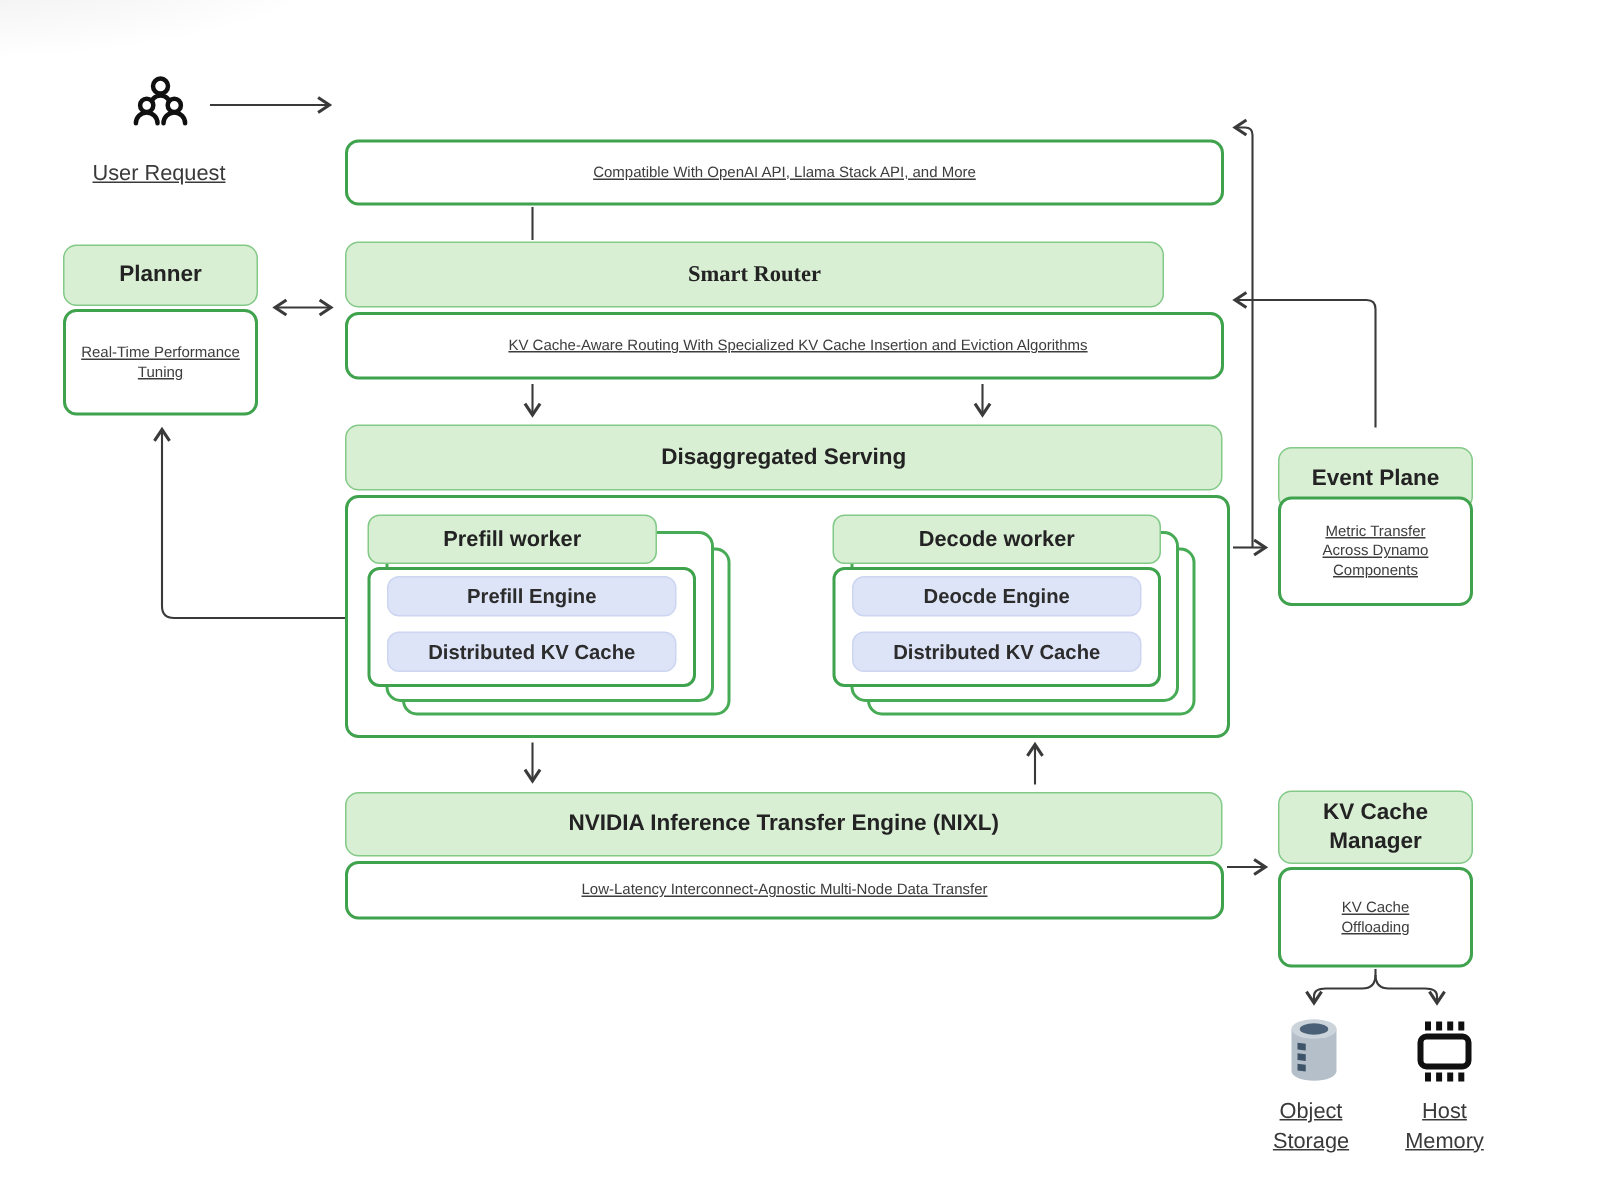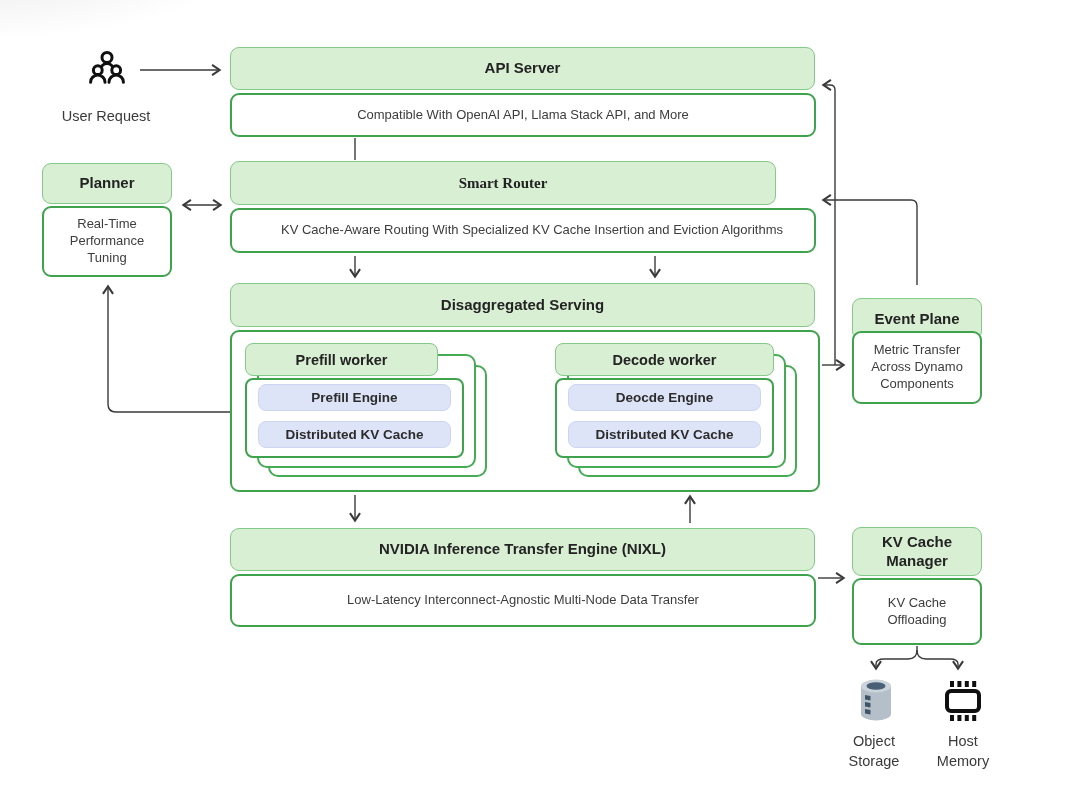--- a/index.html
+++ b/index.html
@@ -11,31 +11,31 @@
        background:radial-gradient(ellipse 380px 110px at -30px -40px,#e9e9ec 0%,rgba(255,255,255,0) 72%);
        pointer-events:none;}
   .abs{position:absolute;box-sizing:border-box;}
   
   .g-hdr{background:#d9efd4;border:1.5px solid #83c987;border-radius:9px;
        display:flex;align-items:center;justify-content:center;text-align:center;
        font-weight:700;font-size:15px;color:#232323;line-height:1.25;}
   
   .w-body{background:#ffffff;border:2px solid #3fa24d;border-radius:9px;
        display:flex;align-items:center;justify-content:center;text-align:center;
-       font-size:13px;color:#3d3d3d;line-height:1.3;}
+       font-size:10px;color:#3d3d3d;line-height:1.3;text-decoration:underline;}
   
   .stack-back{background:#ffffff;border:2px solid #46ab54;border-radius:10px;}
   .wk-hdr{background:#d9efd4;border:1.5px solid #83c987;border-radius:8px;
        display:flex;align-items:center;justify-content:center;
        font-weight:700;font-size:14.5px;color:#232323;}
   .wk-body{background:#ffffff;border:2px solid #3fa24d;border-radius:8px;}
   .pill{background:#dee4f8;border:1px solid #cdd6f1;border-radius:8px;
        display:flex;align-items:center;justify-content:center;
        font-weight:700;font-size:13.5px;color:#2c2c2c;}
-  .icon-label{font-size:14.5px;color:#3a3a3a;text-align:center;line-height:1.35;}
+  .icon-label{font-size:14.5px;color:#3a3a3a;text-align:center;line-height:1.35;text-decoration:underline;}
   .connectors{position:absolute;left:0;top:0;width:1080px;height:801px;pointer-events:none;}
 </style>
 </head>
 <body>
 
 <div class="canvas">
   <div class="bg-swirl"></div>
 
   <svg class="connectors" viewBox="0 0 1080 801">
     <defs>
@@ -67,23 +67,20 @@
       <circle cx="12" cy="6.2" r="2.5" fill="#ffffff"></circle>
       <path d="M8.7,12.6 a3.3,3.3 0 0 1 6.6,0"></path>
       <circle cx="7.4" cy="12.6" r="2.2" fill="#ffffff"></circle>
       <path d="M3.8,18.6 a3.6,3.6 0 0 1 7.2,0"></path>
       <circle cx="16.6" cy="12.6" r="2.2" fill="#ffffff"></circle>
       <path d="M13,18.6 a3.6,3.6 0 0 1 7.2,0"></path>
     </svg>
   </div>
   <div class="abs icon-label" style="left:57px;top:107px;width:98px;">User Request</div>
 
-  <div class="abs g-hdr" style="left:230px;top:47px;width:585px;height:43px;">
-    <span>API Server</span>
-  </div>
   <div class="abs w-body" style="left:230px;top:93px;width:586px;height:44px;">
     <span>Compatible With OpenAI API, Llama Stack API, and More</span>
   </div>
 
   <div class="abs g-hdr" style="left:42px;top:163px;width:130px;height:41px;">
     <span>Planner</span>
   </div>
   <div class="abs w-body" style="left:42px;top:206px;width:130px;height:71px;padding:4px 10px;align-items:center;">
     <span>Real-Time Performance Tuning</span>
   </div>
@@ -129,21 +126,21 @@
   <div class="abs g-hdr" style="left:852px;top:298px;width:130px;height:42px;">
     <span>Event Plane</span>
   </div>
   <div class="abs w-body" style="left:852px;top:331px;width:130px;height:73px;padding:4px 16px;">
     <span>Metric Transfer Across Dynamo Components</span>
   </div>
 
   <div class="abs g-hdr" style="left:230px;top:528px;width:585px;height:43px;">
     <span>NVIDIA Inference Transfer Engine (NIXL)</span>
   </div>
-  <div class="abs w-body" style="left:230px;top:574px;width:586px;height:53px;">
+  <div class="abs w-body" style="left:230px;top:574px;width:586px;height:39px;">
     <span>Low-Latency Interconnect-Agnostic Multi-Node Data Transfer</span>
   </div>
 
   <div class="abs g-hdr" style="left:852px;top:527px;width:130px;height:49px;padding:14px 20px;">
     <span>KV Cache Manager</span>
   </div>
   <div class="abs w-body" style="left:852px;top:578px;width:130px;height:67px;padding:4px 24px;">
     <span>KV Cache Offloading</span>
   </div>
 

